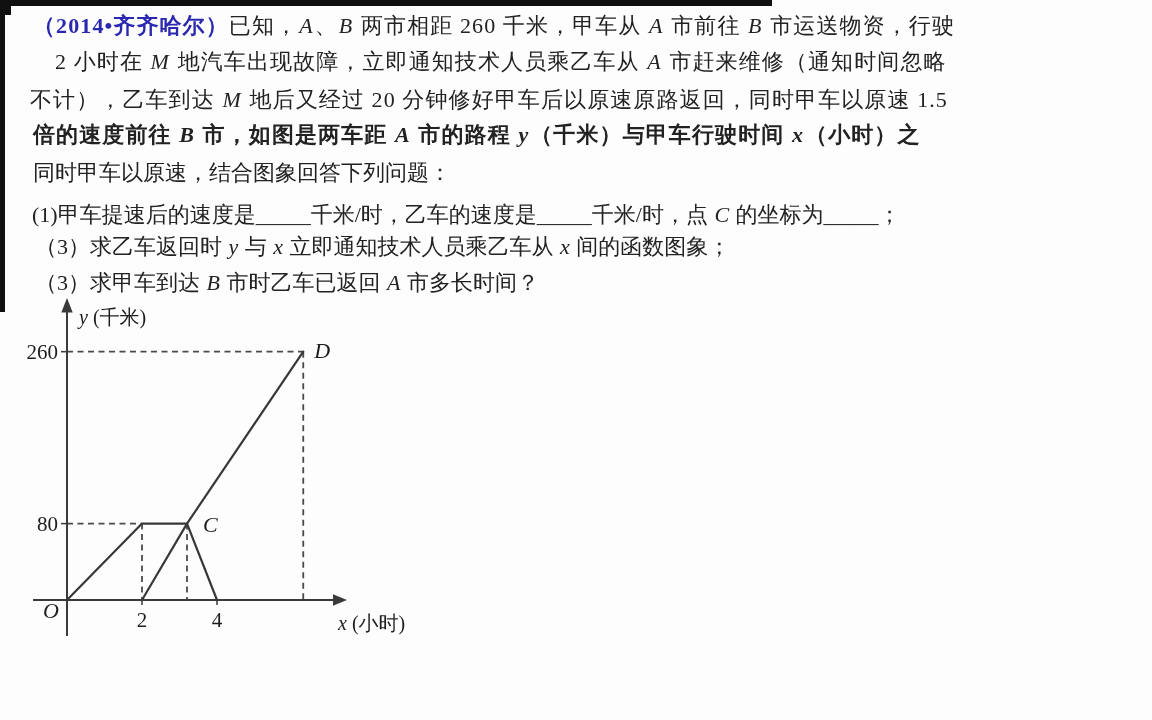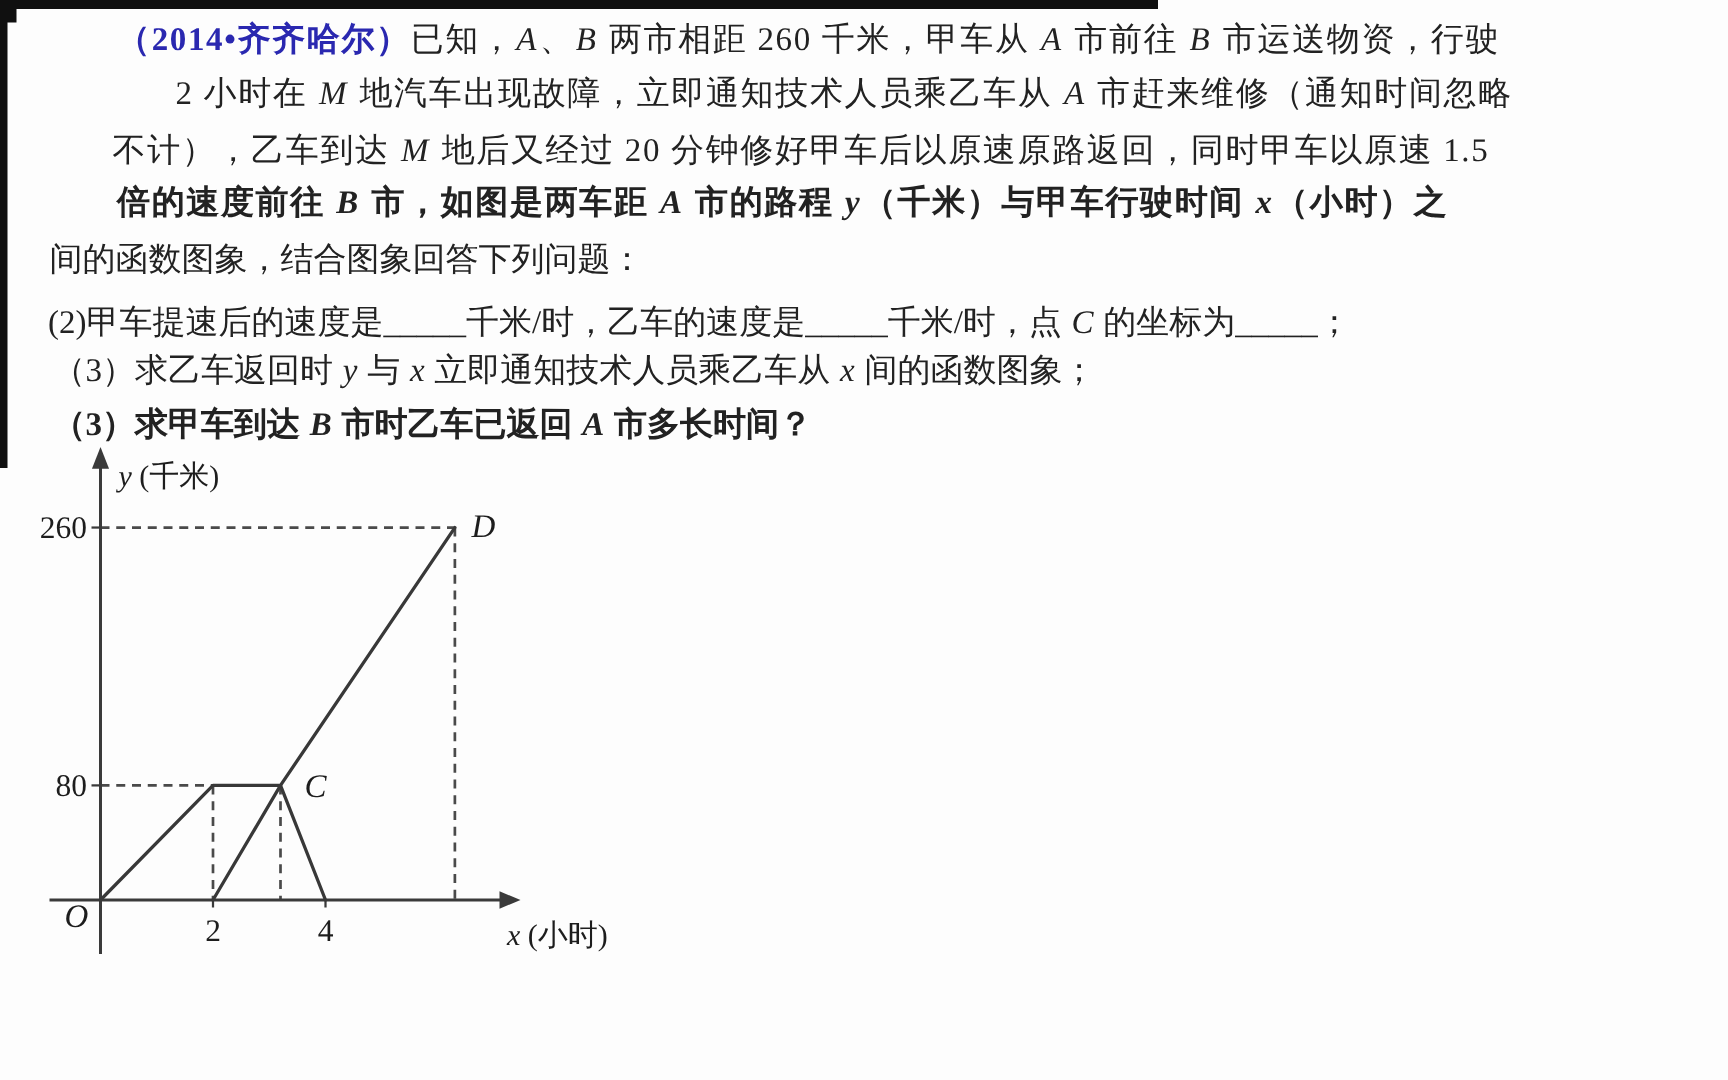--- a/index.html
+++ b/index.html
@@ -9,21 +9,21 @@
     font-family:"Liberation Serif","DejaVu Serif",serif;
     color:#1f1f1f;
   }
   .edge-top{position:absolute;left:0;top:0;width:772px;height:6px;background:#101010;}
   .edge-left{position:absolute;left:0;top:0;width:5px;height:312px;background:#101010;}
   .edge-corner{position:absolute;left:0;top:0;width:11px;height:15px;background:#101010;}
   .tline{
     position:absolute;font-size:22px;line-height:30px;white-space:nowrap;
     color:#222;
   }
-  .sp14{letter-spacing:1.1px;margin-left:45px;}
+  .sp14{letter-spacing:1.1px;}
   .tag{font-weight:bold;color:#2a28b0;}
   .vr{font-style:italic;font-family:"Liberation Serif","DejaVu Serif",serif;padding:0 1px;}
   .graph-wrap{position:absolute;left:20px;top:290px;width:430px;height:370px;}
   svg text{fill:#1d1d1d;font-family:"Liberation Serif","DejaVu Serif",serif;}
   .ax{stroke:#3a3a3a;stroke-width:2;}
   .ah{fill:#3a3a3a;}
   .tick{stroke:#3a3a3a;stroke-width:1.5;}
   .dash{stroke:#4a4a4a;stroke-width:1.8;stroke-dasharray:6 4.5;}
   .ser{fill:none;stroke:#383838;stroke-width:2.2;stroke-linejoin:round;stroke-linecap:round;}
   .num{font-size:21px;}
@@ -33,27 +33,27 @@
 </style>
 </head>
 <body>
 
 <div class="edge-top"></div>
 <div class="edge-left"></div>
 <div class="edge-corner"></div>
 
 <div>
   <div class="tline sp14" style="left:33px;top:11px;"><span class="tag">（2014•齐齐哈尔）</span><span><span>已知，</span><span class="vr">A</span><span>、</span><span class="vr">B</span><span> 两市相距 260 千米，甲车从 </span><span class="vr">A</span><span> 市前往 </span><span class="vr">B</span><span> 市运送物资，行驶</span></span></div>
-  <div class="tline sp14" style="left:72px;top:47px;"><span>2 小时在 </span><span class="vr">M</span><span> 地汽车出现故障，立即通知技术人员乘乙车从 </span><span class="vr">A</span><span> 市赶来维修（通知时间忽略</span></div>
+  <div class="tline sp14" style="left:55px;top:47px;"><span>2 小时在 </span><span class="vr">M</span><span> 地汽车出现故障，立即通知技术人员乘乙车从 </span><span class="vr">A</span><span> 市赶来维修（通知时间忽略</span></div>
   <div class="tline sp14" style="left:30px;top:85px;"><span>不计），乙车到达 </span><span class="vr">M</span><span> 地后又经过 20 分钟修好甲车后以原速原路返回，同时甲车以原速 1.5</span></div>
   <div class="tline sp14" style="left:33px;top:120px;font-weight:bold;"><span>倍的速度前往 </span><span class="vr">B</span><span> 市，如图是两车距 </span><span class="vr">A</span><span> 市的路程 </span><span class="vr">y</span><span>（千米）与甲车行驶时间 </span><span class="vr">x</span><span>（小时）之</span></div>
-  <div class="tline" style="left:33px;top:158px;"><span>间的函数图象，结合图象回答下列问题：</span></div>
-  <div class="tline" style="left:32px;top:200px;"><span>(2)甲车提速后的速度是_____千米/时，乙车的速度是_____千米/时，点 </span><span class="vr">C</span><span> 的坐标为_____；</span></div>
+  <div class="tline" style="left:33px;top:158px;"><span>同时甲车以原速，结合图象回答下列问题：</span></div>
+  <div class="tline" style="left:32px;top:200px;"><span>(1)甲车提速后的速度是_____千米/时，乙车的速度是_____千米/时，点 </span><span class="vr">C</span><span> 的坐标为_____；</span></div>
   <div class="tline" style="left:35px;top:232px;"><span>（3）求乙车返回时 </span><span class="vr">y</span><span> 与 </span><span class="vr">x</span><span> 立即通知技术人员乘乙车从 </span><span class="vr">x</span><span> 间的函数图象；</span></div>
-  <div class="tline" style="left:35px;top:268px;font-weight:bold;"><span>（3）求甲车到达 </span><span class="vr">B</span><span> 市时乙车已返回 </span><span class="vr">A</span><span> 市多长时间？</span></div>
+  <div class="tline" style="left:35px;top:268px;"><span>（3）求甲车到达 </span><span class="vr">B</span><span> 市时乙车已返回 </span><span class="vr">A</span><span> 市多长时间？</span></div>
 </div>
 
 <div class="graph-wrap">
   <svg id="graph-svg" width="430" height="370" viewBox="20 290 430 370">
       <g>
         <line x1="67" y1="351.70000000000005" x2="303.25" y2="351.70000000000005" class="dash"></line>
         <line x1="303.25" y1="351.70000000000005" x2="303.25" y2="600" class="dash"></line>
         <line x1="67" y1="523.6" x2="142" y2="523.6" class="dash"></line>
         <line x1="142" y1="523.6" x2="142" y2="600" class="dash"></line>
         <line x1="187" y1="523.6" x2="187" y2="600" class="dash"></line>

